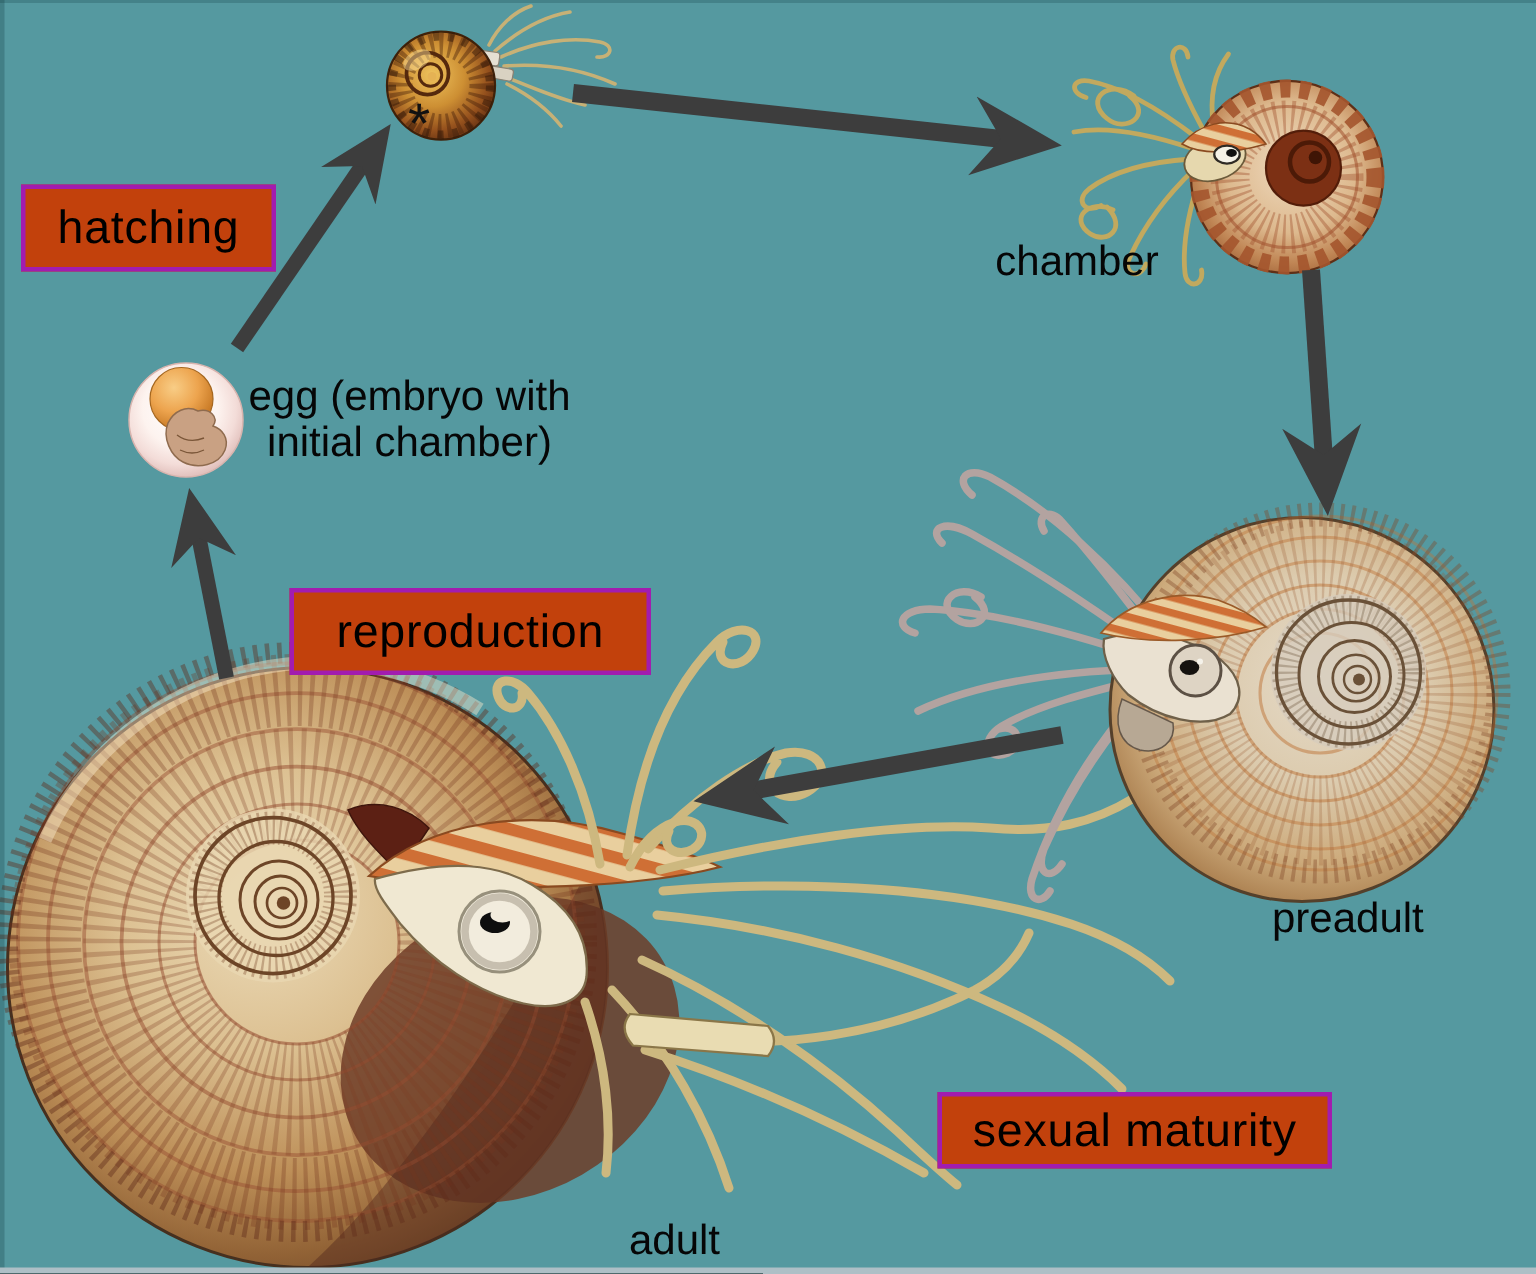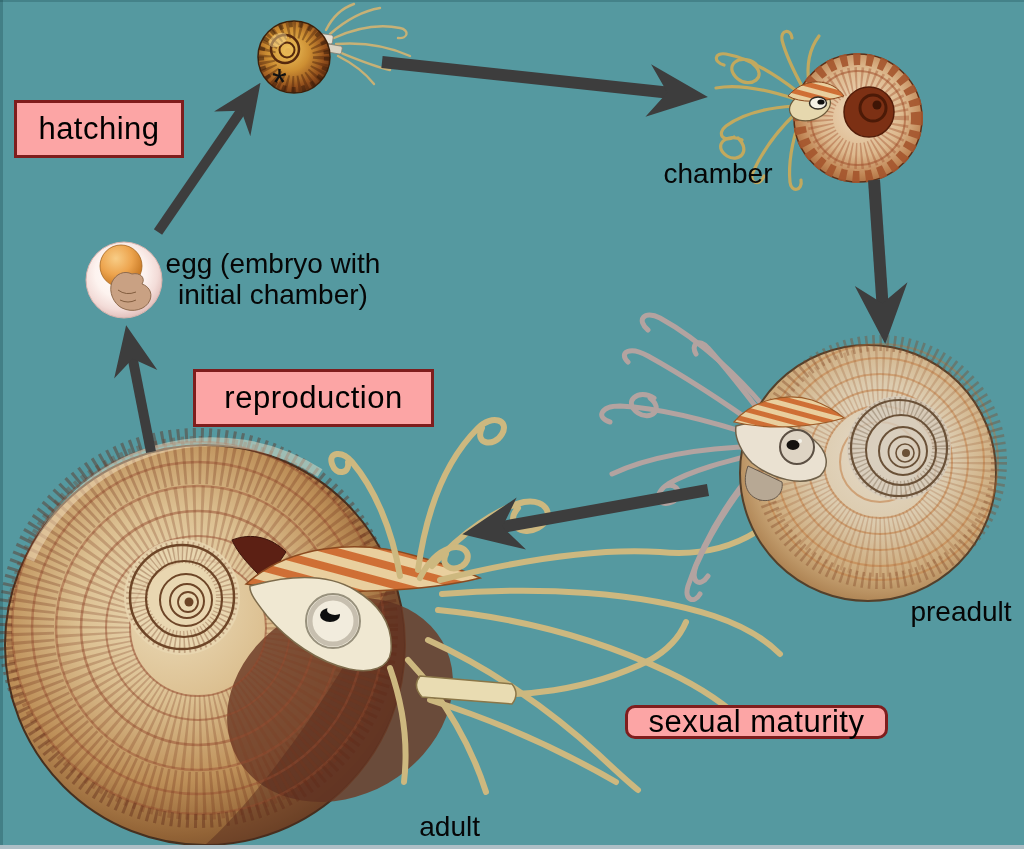--- a/index.html
+++ b/index.html
@@ -12,44 +12,45 @@
     font-family: "Liberation Sans", "DejaVu Sans", sans-serif;
   }
   #artwork { position: absolute; left: 0; top: 0; }
   .edge-top    { position:absolute; left:0; top:0; width:100%; height:2px; background:rgba(10,50,55,.22); }
   .edge-left   { position:absolute; left:0; top:0; width:3px; height:100%; background:rgba(10,50,55,.25); }
   .edge-bottom { position:absolute; left:0; bottom:0; width:100%; height:4px; background:#AEBFC6; }
 
   .process-box {
     position: absolute;
     box-sizing: border-box;
-    background: #fca5a5;
-    border: 3px solid #7f1d1d;
+    background: #c2410c;
+    border: 3px solid #a21caf;
     display: flex;
     align-items: center;
     justify-content: center;
     font-size: 31px;
     color: #000;
     letter-spacing: 0.5px;
+    margin-top: 23px;
   }
   #box-hatching       { left: 14px;  top: 100px; width: 170px; height: 58px; }
   #box-reproduction   { left: 193px; top: 369px; width: 241px; height: 58px; }
-  #box-sexualmaturity { left: 625px; top: 705px; width: 263px; height: 34px; border-radius: 10px; }
+  #box-sexualmaturity { left: 625px; top: 705px; width: 263px; height: 51px; }
 
   .stage-label {
     position: absolute;
     color: #060606;
     font-size: 28px;
     line-height: 31px;
     white-space: pre-line;
   }
   #label-egg        { left: 163px; top: 248px; width: 220px; text-align: center; }
   #label-neanoconch { left: 288px; top: 96px;  width: 160px; text-align: center; }
   #label-juvenile   { left: 662px; top: 158px; width: 112px; text-align: center; }
-  #label-preadult   { left: 901px; top: 596px; width: 120px; text-align: center; }
+  #label-preadult   { left: 848px; top: 596px; width: 120px; }
   #label-adult      { left: 378px; top: 811px; width: 102px; text-align: right; }
   #neanoconch-asterisk {
     position: absolute; left: 272px; top: 68px;
     font-size: 38px; color: #111;
   }
 </style>
 </head>
 <body>
 
 <div id="canvas">

